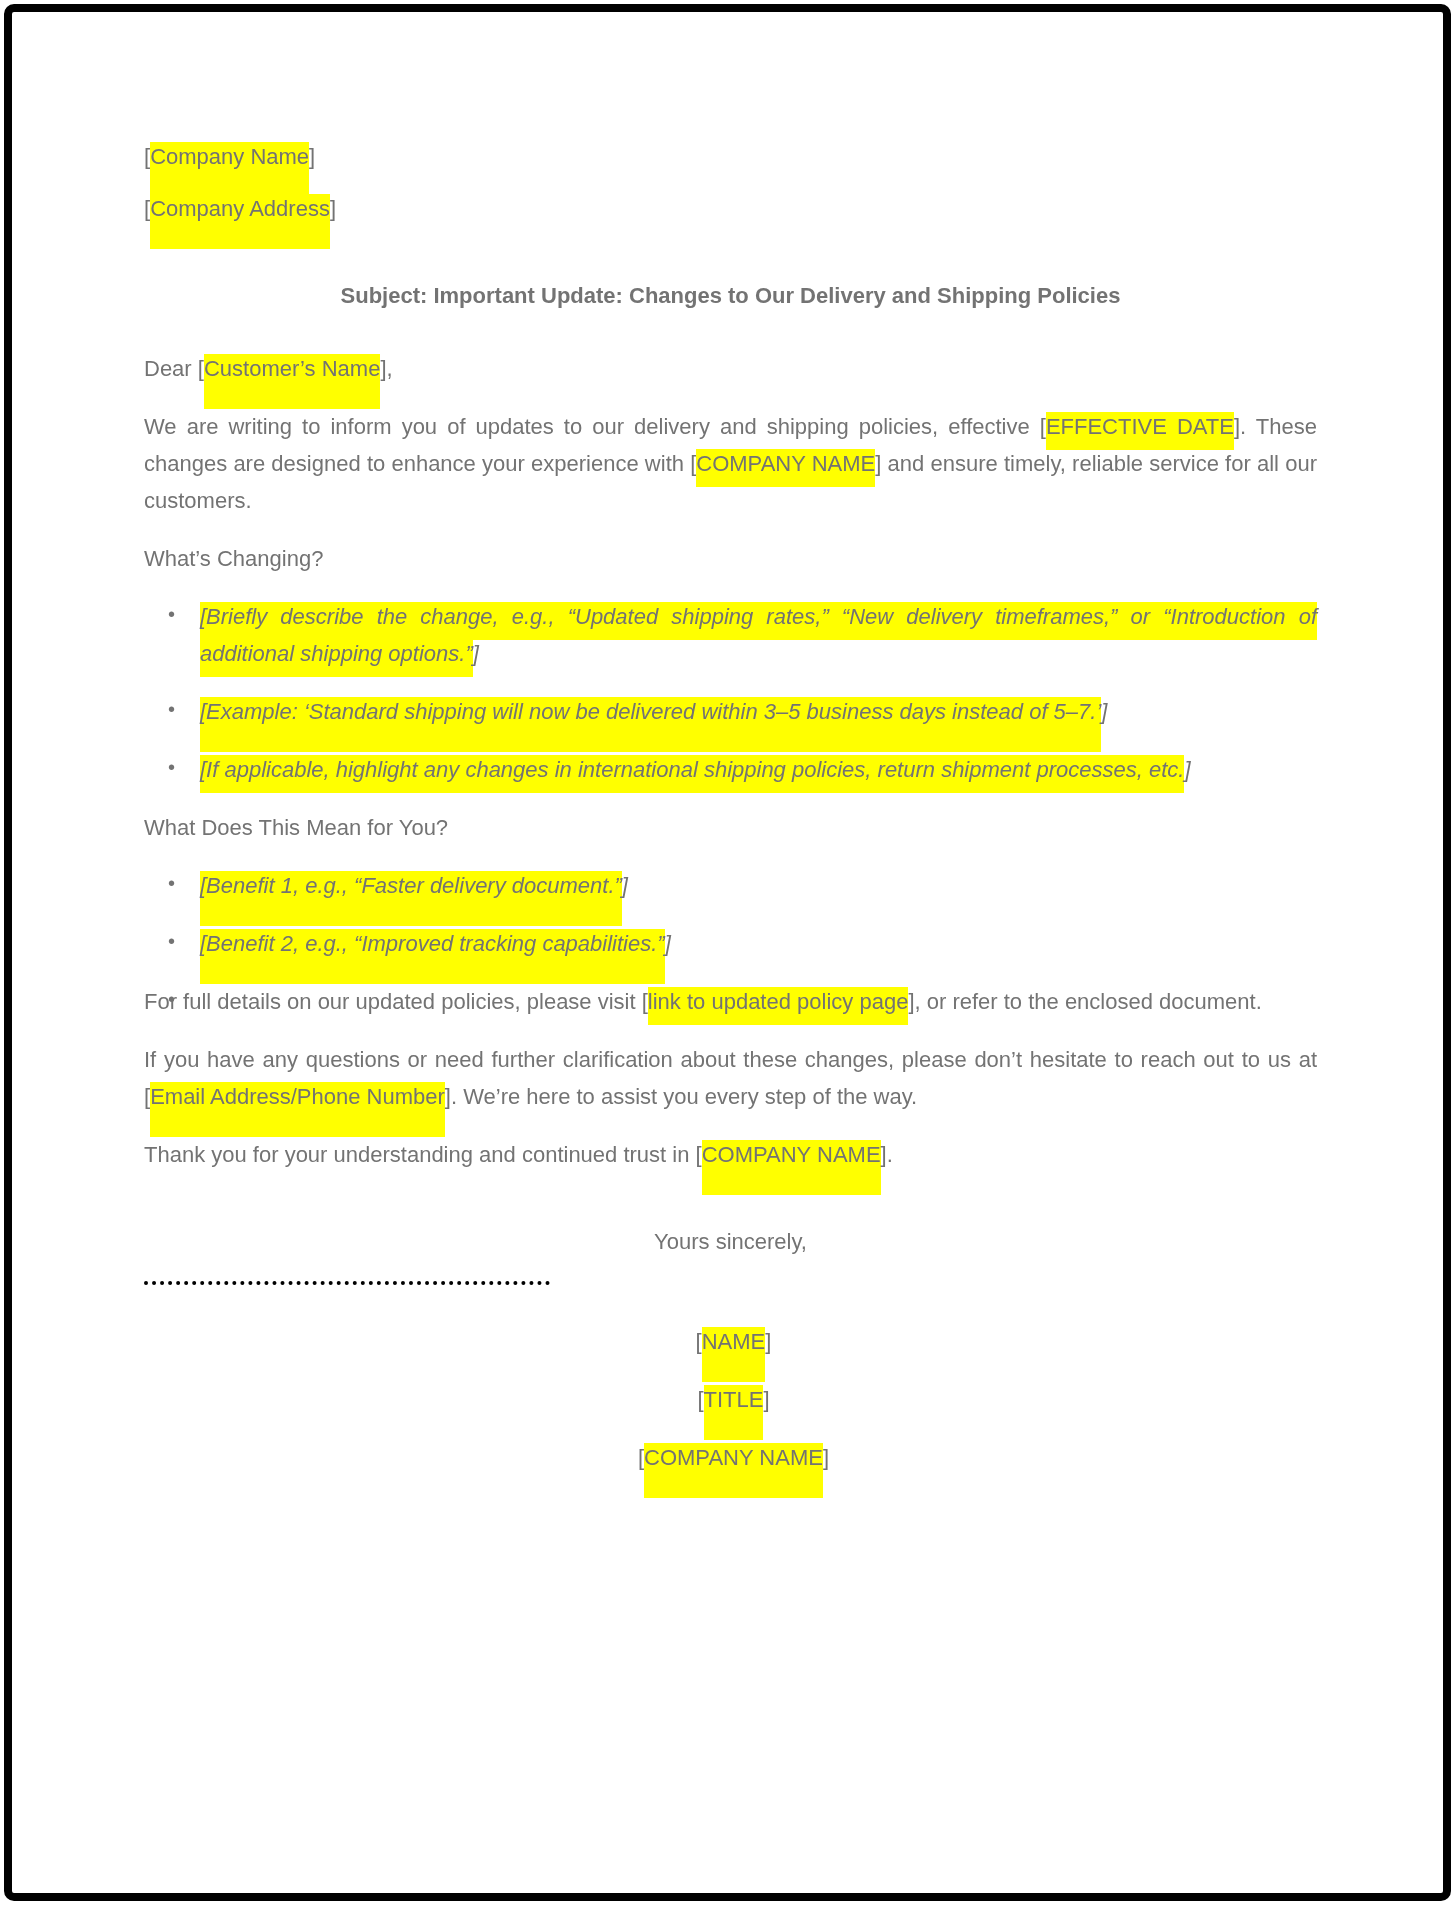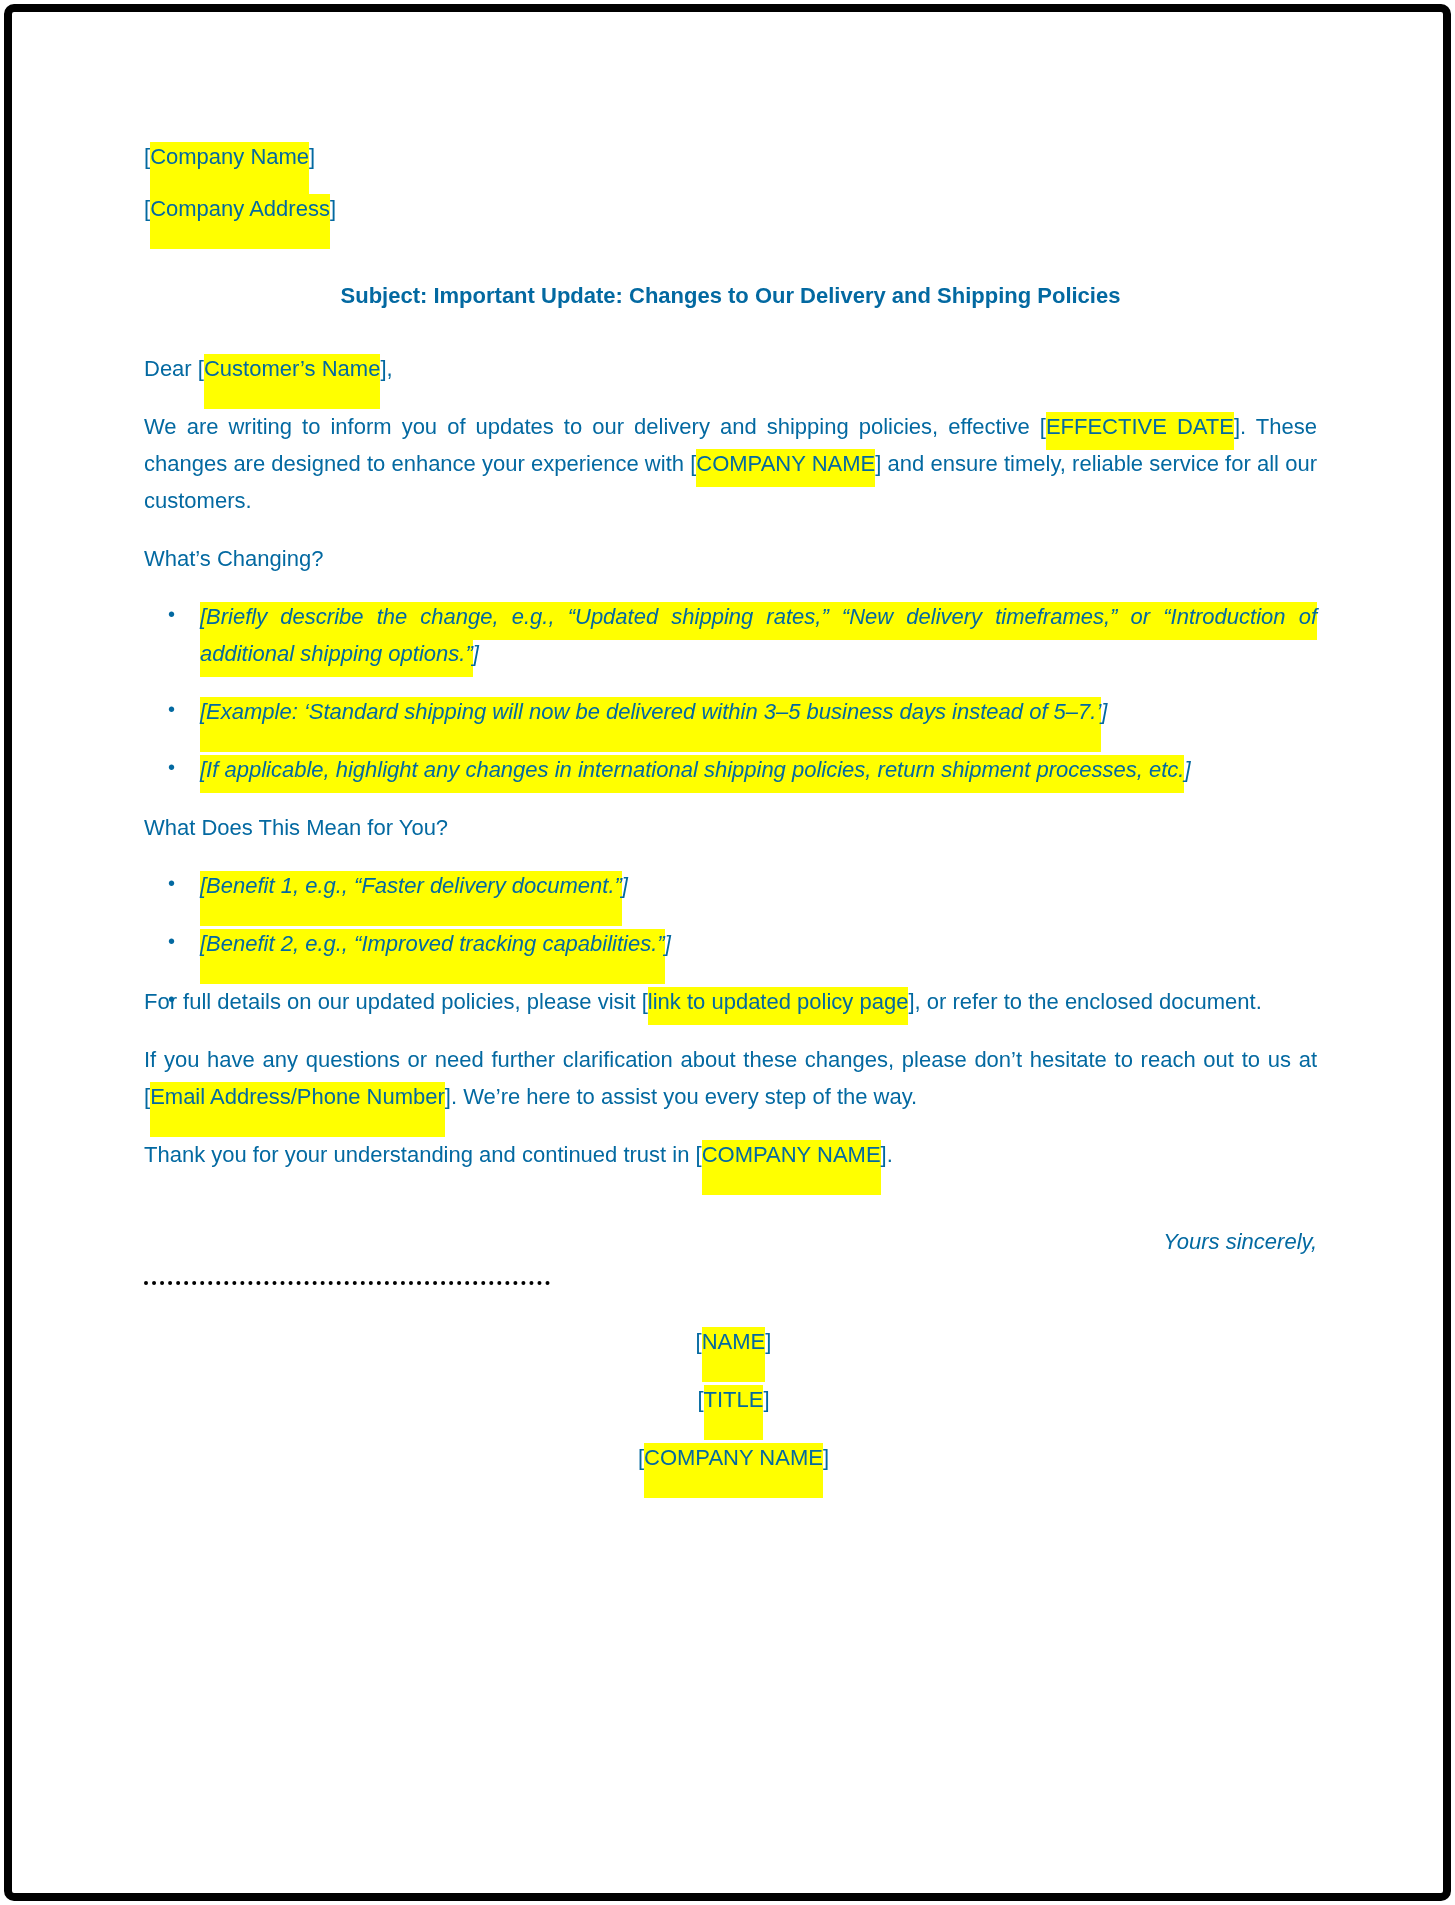--- a/index.html
+++ b/index.html
@@ -1,33 +1,33 @@
 <!DOCTYPE html>
 <html><head>
 <meta charset="utf-8">
 <style>
   html,body{margin:0;padding:0;background:#ffffff;}
   .frame{position:relative;width:1455px;height:1905px;background:#ffffff;overflow:hidden;
-         font-family:"Liberation Sans","DejaVu Sans",sans-serif;color:#0369a1;}
+         font-family:"Liberation Sans","DejaVu Sans",sans-serif;color:#737373;}
   .borderbox{position:absolute;left:4px;top:4px;right:4px;bottom:4px;
              border:8px solid #000;border-radius:10px;pointer-events:none;}
   .content{position:absolute;left:144px;right:138px;top:138px;}
   .content p{margin:0 0 21px 0;font-size:22px;line-height:37px;text-align:justify;}
   p.addr{margin-bottom:15px;text-align:left;}
   p.subject{font-weight:700;margin-top:50px;margin-bottom:36px;text-align:center;}
   p.heading{font-weight:400;text-align:left;}
   p.plain{text-align:left;margin-top:16px;}
   ul.blist{list-style:none;margin:0;padding:0;}
   ul.blist li{position:relative;padding-left:56px;margin:0 0 21px 0;
               font-size:22px;line-height:37px;text-align:justify;font-style:italic;}
   ul.blist .blt{position:absolute;left:24px;top:-2px;font-style:normal;font-size:20px;}
   mark{background:#ffff00;color:inherit;padding:2px 0 11px 0;}
   mark.tail{padding-bottom:28px;}
   .dots{width:406px;height:0;border-bottom:4px dotted #000;margin:20px 0 38px 0;}
-  p.closing{margin-top:50px;text-align:right;font-style:italic;}
+  p.closing{margin-top:50px;text-align:center;}
   p.sig{text-align:center;margin-left:6px;}
 </style>
 </head>
 <body>
 
 <div class="frame">
   <div class="borderbox"></div>
   <div class="content">
 
     <div>

